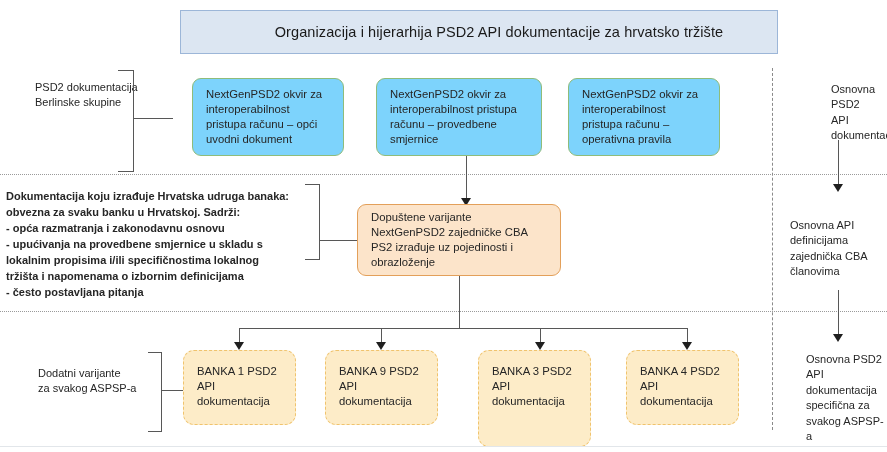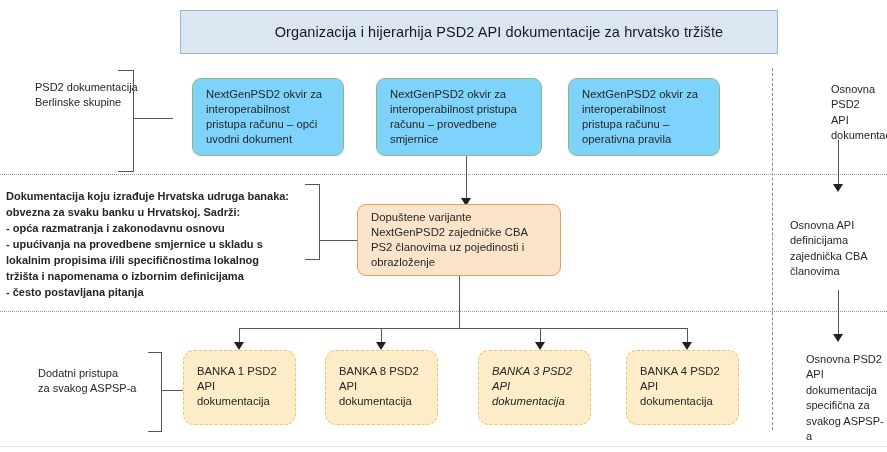--- a/index.html
+++ b/index.html
@@ -116,21 +116,21 @@
         - opća razmatranja i zakonodavnu osnovu
         - upućivanja na provedbene smjernice u skladu s
         lokalnim propisima i/ili specifičnostima lokalnog
         tržišta i napomenama o izbornim definicijama
         - često postavljana pitanja</div>
   <div class="bracket" style="left:305px;top:184px;width:14px;height:74px;"></div>
   <div class="ln hln" style="left:319px;top:240px;width:38px;"></div>
 
   <div class="box orange" style="left:357px;top:204px;width:204px;height:72px;">Dopuštene varijante
 NextGenPSD2 zajedničke CBA
-PS2 članovima uz pojedinosti i
+PS2 izrađuje uz pojedinosti i
 obrazloženje</div>
 
   <div class="label" style="left:790px;top:218px;">Osnovna API
 definicijama
 zajednička CBA
 članovima</div>
   <div class="ln vln" style="left:838px;top:290px;height:48px;"></div>
   <div class="arrow" style="left:833px;top:334px;"></div>
 
   <div class="ln vln" style="left:459px;top:276px;height:53px;"></div>
@@ -138,32 +138,32 @@
 
   <div class="ln vln" style="left:239px;top:328px;height:18px;"></div>
   <div class="arrow" style="left:234px;top:342px;"></div>
   <div class="ln vln" style="left:381px;top:328px;height:18px;"></div>
   <div class="arrow" style="left:376px;top:342px;"></div>
   <div class="ln vln" style="left:540px;top:328px;height:18px;"></div>
   <div class="arrow" style="left:535px;top:342px;"></div>
   <div class="ln vln" style="left:687px;top:328px;height:18px;"></div>
   <div class="arrow" style="left:682px;top:342px;"></div>
 
-  <div class="label" style="left:38px;top:366px;">Dodatni pristupa
+  <div class="label" style="left:38px;top:366px;">Dodatni varijante
 za svakog ASPSP-a</div>
   <div class="bracket" style="left:148px;top:352px;width:13px;height:78px;"></div>
   <div class="ln hln" style="left:161px;top:390px;width:30px;"></div>
 
   <div class="box bank" style="left:183px;top:350px;width:113px;height:75px;">BANKA 1 PSD2
 API
 dokumentacija</div>
-  <div class="box bank" style="left:325px;top:350px;width:113px;height:75px;">BANKA 8 PSD2
+  <div class="box bank" style="left:325px;top:350px;width:113px;height:75px;">BANKA 9 PSD2
 API
 dokumentacija</div>
-  <div class="box bank" style="left:478px;top:350px;width:113px;height:75px;font-style:italic;">BANKA 3 PSD2
+  <div class="box bank" style="left:478px;top:350px;width:113px;height:97px;">BANKA 3 PSD2
 API
 dokumentacija</div>
   <div class="box bank" style="left:626px;top:350px;width:113px;height:75px;">BANKA 4 PSD2
 API
 dokumentacija</div>
 
   <div class="label" style="left:790px;top:352px;margin-left:16px;">Osnovna PSD2 API
 dokumentacija
 specifična za
 svakog ASPSP-a</div>

